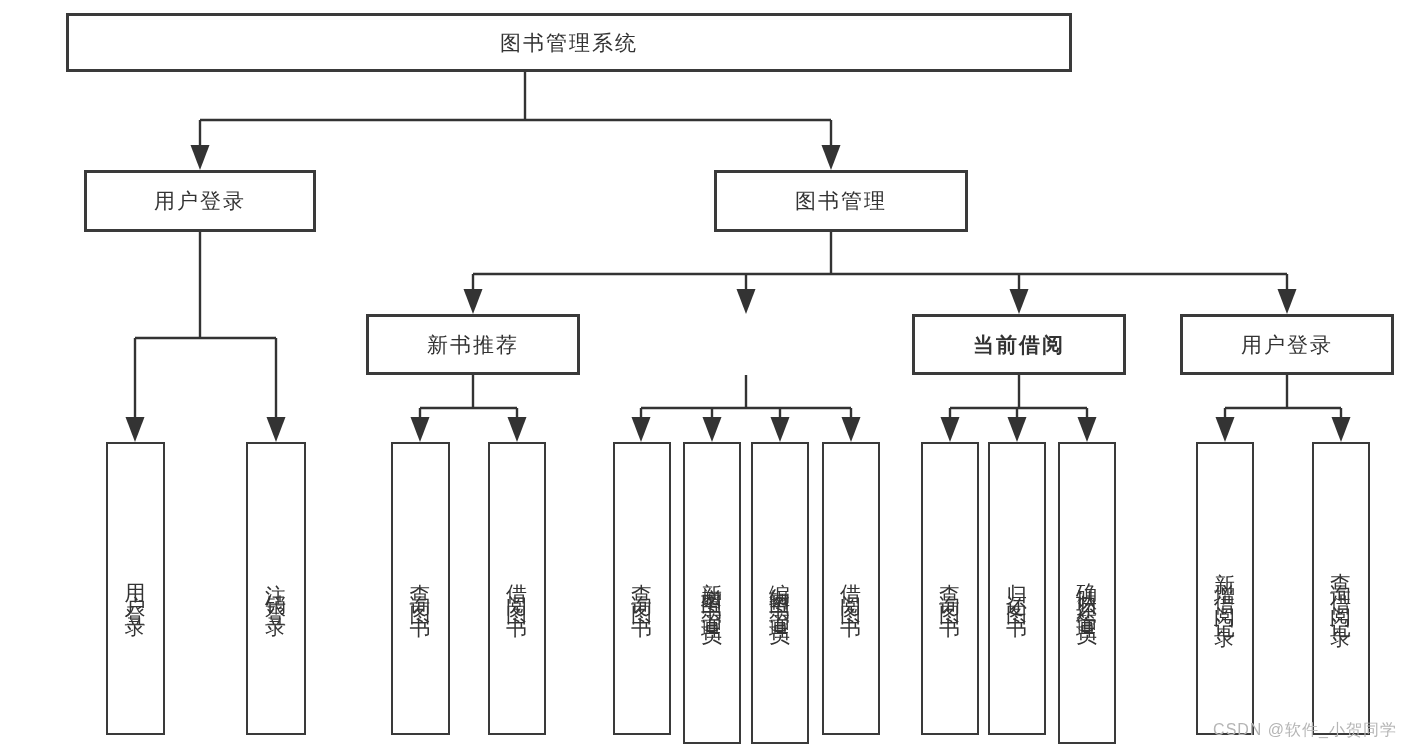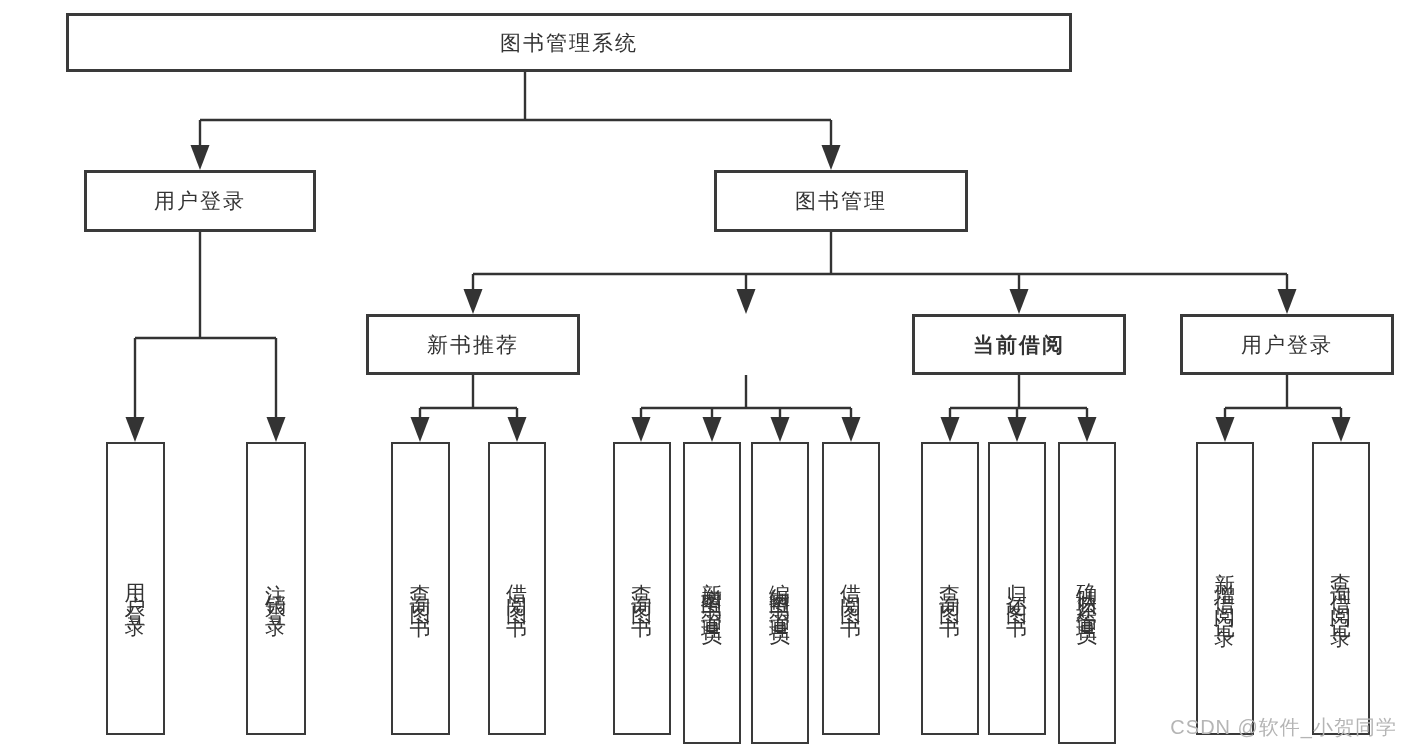--- a/index.html
+++ b/index.html
@@ -25,21 +25,21 @@
     position:absolute;box-sizing:border-box;background:#fff;
     border:2px solid var(--border);
     display:flex;align-items:center;justify-content:center;
   }
   .vbox .vtext{
     writing-mode:vertical-rl;text-orientation:mixed;
     font-size:21px;letter-spacing:11px;line-height:1;white-space:nowrap;
   }
   .vbox.tall .vtext{letter-spacing:6px;}
   .watermark{
-    position:absolute;right:8px;bottom:6px;font-size:20px;letter-spacing:1px;
+    position:absolute;right:8px;bottom:6px;font-size:16px;letter-spacing:1px;
     color:var(--watermark);white-space:nowrap;
   }
 </style>
 </head>
 <body>
 
 <div class="stage">
 
   <svg class="connectors" viewBox="0 0 1405 747" xmlns="http://www.w3.org/2000/svg">
       <path d="M525 68 V120"></path>

